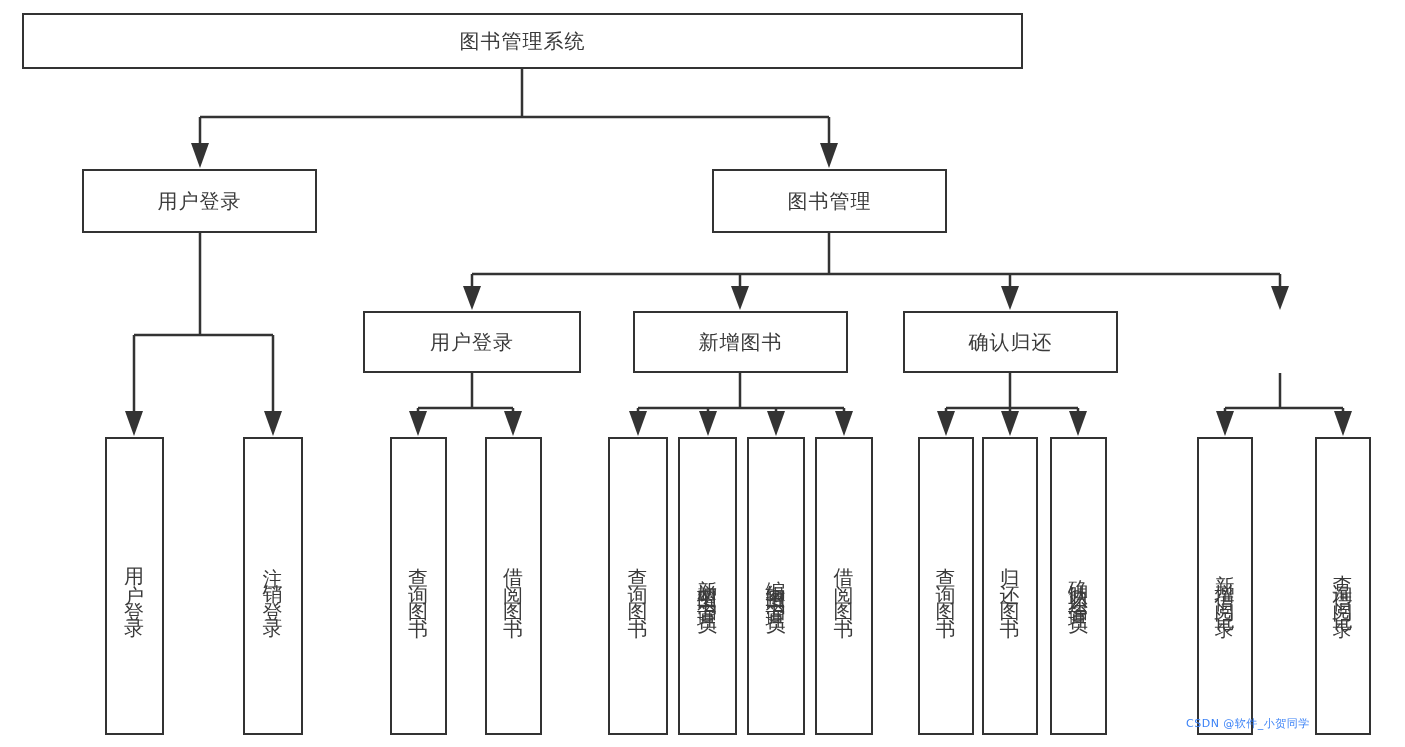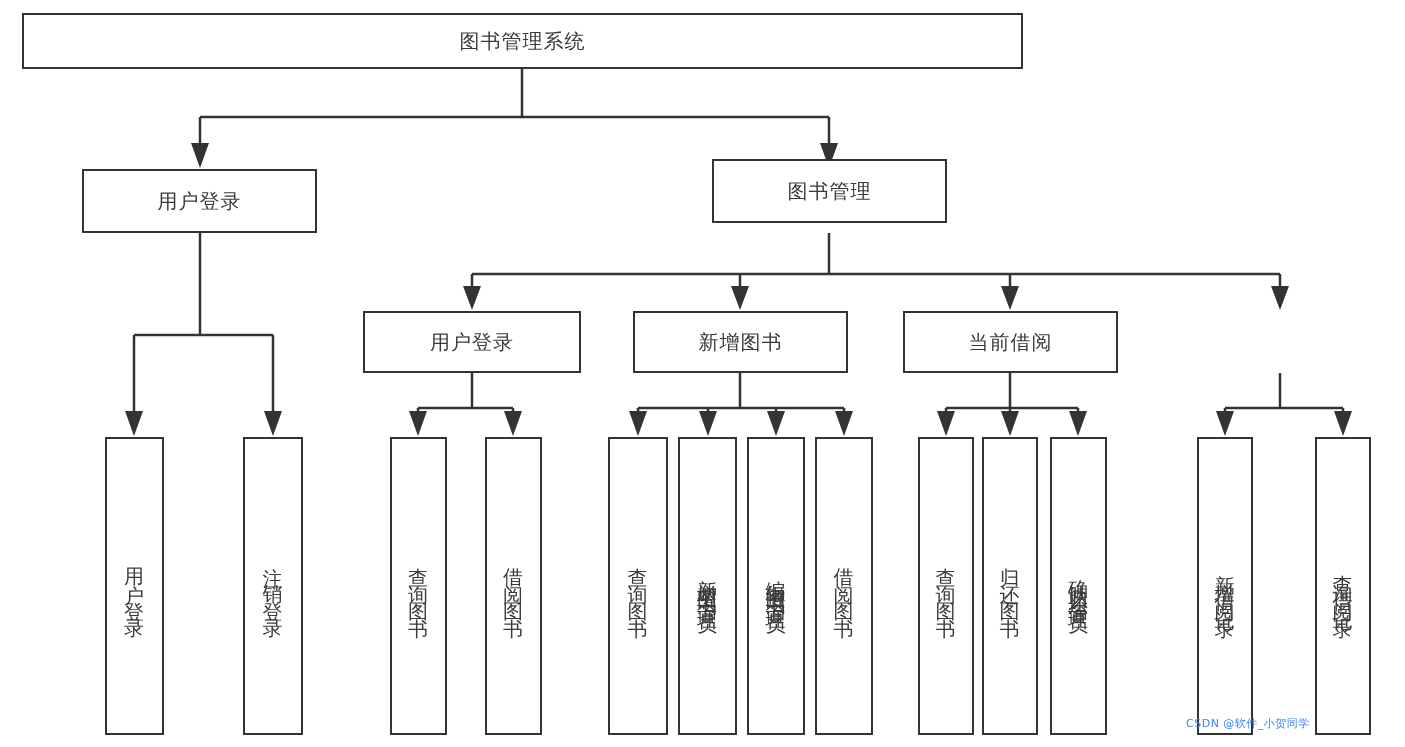--- a/index.html
+++ b/index.html
@@ -77,32 +77,32 @@
     </g>
   </svg>
 
   <div class="node hnode" style="left:22px;top:13px;width:1001px;height:56px">
     <span>图书管理系统</span>
   </div>
 
   <div class="node hnode" style="left:82px;top:169px;width:235px;height:64px">
     <span>用户登录</span>
   </div>
-  <div class="node hnode" style="left:712px;top:159px;width:235px;height:64px">
+  <div class="node hnode" style="left:712px;top:169px;width:235px;height:64px">
     <span>图书管理</span>
   </div>
 
   <div class="node hnode" style="left:363px;top:311px;width:218px;height:62px">
     <span>用户登录</span>
   </div>
   <div class="node hnode" style="left:633px;top:311px;width:215px;height:62px">
     <span>新增图书</span>
   </div>
   <div class="node hnode" style="left:903px;top:311px;width:215px;height:62px">
-    <span>当前借阅</span>
+    <span>确认归还</span>
   </div>
 
   <div class="node vnode" style="left:105px;top:437px;width:59px;height:298px">
     <span style="letter-spacing: 17px;">用户登录</span>
   </div>
   <div class="node vnode" style="left:243px;top:437px;width:60px;height:298px">
     <span style="letter-spacing: 17px;">注销登录</span>
   </div>
   <div class="node vnode" style="left:390px;top:437px;width:57px;height:298px">
     <span style="letter-spacing: 17px;">查询图书</span>

